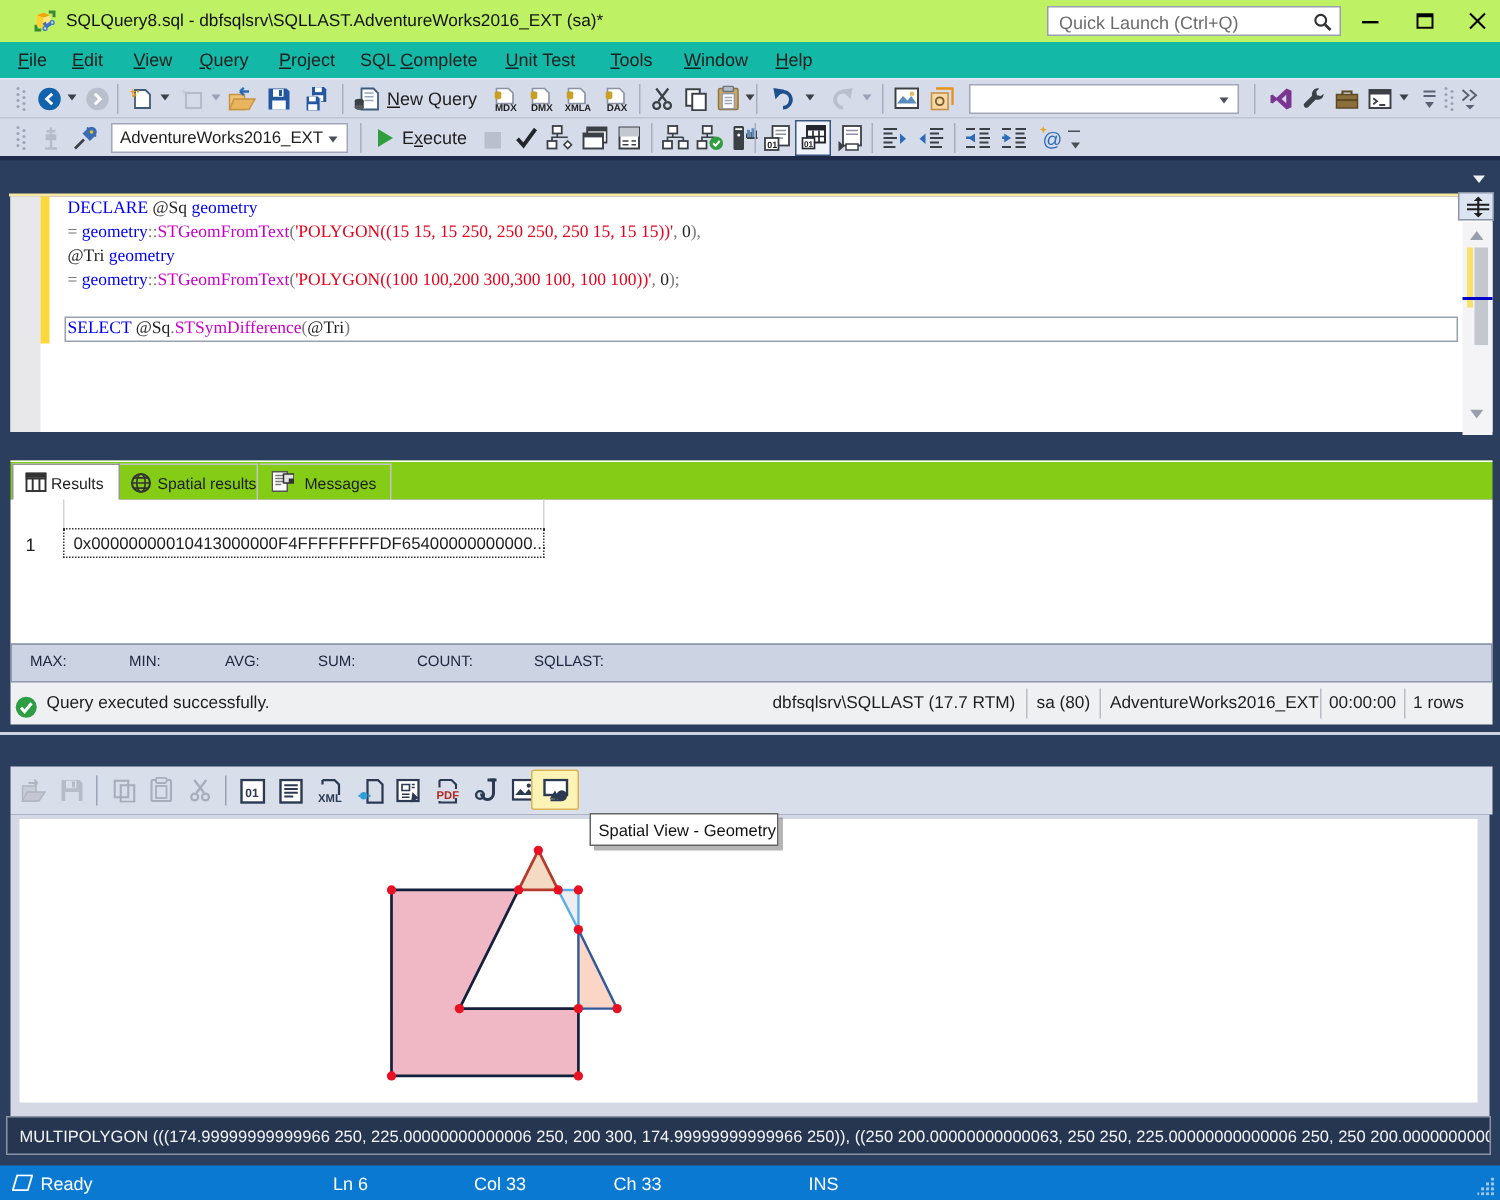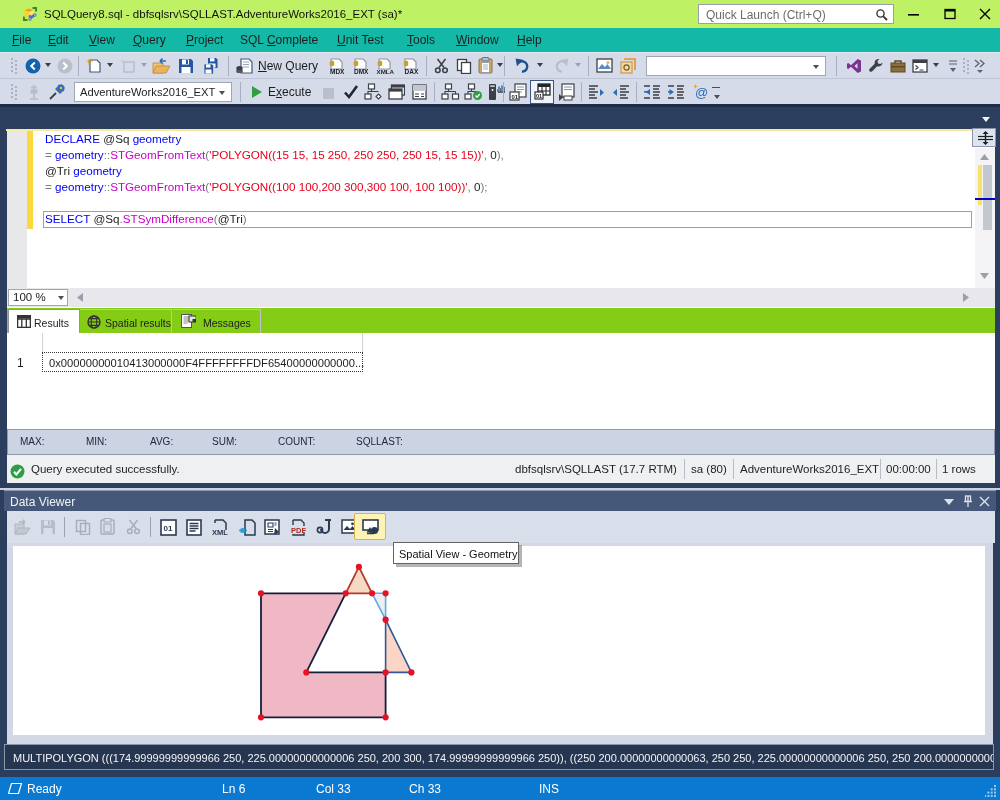--- a/index.html
+++ b/index.html
@@ -367,21 +367,21 @@
 <div class="abs" id="tabwell" style="left:0;top:107px;width:1000px;height:24px;background:#2c3e5e">
   <svg class="abs" style="left:981px;top:9px" width="10" height="8" viewBox="0 0 10 8">
         <path d="M1 1h8L5 6z" fill="#f0f2f6"></path>
       </svg>
 </div>
 <div class="abs" style="left:6px;top:129px;width:990px;height:2px;background:#f9e8a0"></div>
 
 <div class="abs" id="editor" style="left:7px;top:131px;width:988px;height:157px;background:#fff">
   <div class="abs" style="left:0;top:0;width:20px;height:157px;background:#e8e8ea"></div>
   <div class="abs" style="left:20px;top:0;width:6px;height:98px;background:#fbd93e"></div>
-  <div class="abs" id="code" style="left:38px;top:0;width:930px;font-family:Liberation Sans, sans-serif;font-size:11.67px;line-height:16px">
+  <div class="abs" id="code" style="left:38px;top:0;width:930px;font-family:Liberation Serif, serif;font-size:11.67px;line-height:16px">
 <div class="cl"><span class="kw">DECLARE</span> @Sq <span class="kw">geometry</span></div>
 <div class="cl"><span class="op">= </span><span class="kw">geometry</span><span class="op">::</span><span class="fn">STGeomFromText</span><span class="op">(</span><span class="str">'POLYGON((15 15, 15 250, 250 250, 250 15, 15 15))'</span><span class="op">,</span> 0<span class="op">),</span></div>
 <div class="cl">@Tri <span class="kw">geometry</span></div>
 <div class="cl"><span class="op">= </span><span class="kw">geometry</span><span class="op">::</span><span class="fn">STGeomFromText</span><span class="op">(</span><span class="str">'POLYGON((100 100,200 300,300 100, 100 100))'</span><span class="op">,</span> 0<span class="op">);</span></div>
 <div class="cl">&nbsp;</div>
 <div class="cl"><span class="kw">SELECT</span> @Sq<span class="op">.</span><span class="fn">STSymDifference</span><span class="op">(</span>@Tri<span class="op">)</span></div>
   </div>
   <div class="abs" style="left:36px;top:80px;width:929px;height:17px;border:1px solid #9aa0ac"></div>
 
   <div class="abs" style="left:968px;top:17px;width:20px;height:142px;background:#f4f4f6">
@@ -399,34 +399,20 @@
 
 <div class="abs" style="left:972px;top:128px;width:24px;height:19px;background:#dce4f2;border:1px solid #8d96a8">
   <svg class="abs" style="left:5px;top:2px" width="15" height="14" viewBox="0 0 15 14">
         <path d="M7.5 0l3 3h-6zM7.5 14l3-3h-6z" fill="#1e1e1e"></path>
         <line x1="7.5" y1="3" x2="7.5" y2="11" stroke="#1e1e1e" stroke-width="1.4"></line>
         <line x1="0" y1="5.5" x2="15" y2="5.5" stroke="#1e1e1e" stroke-width="1.2"></line>
         <line x1="0" y1="8.5" x2="15" y2="8.5" stroke="#1e1e1e" stroke-width="1.2"></line>
       </svg>
 </div>
 
-<div class="abs" id="zoomrow" style="left:7px;top:288px;width:988px;height:19px;background:#e7e7ec">
-  <div class="abs" style="left:1px;top:1px;width:60px;height:17px;background:#fff;border:1px solid #a5a5ad">
-    <span class="abs" style="left:4px;top:1px;font-size:11.5px">100 %</span>
-    <div class="abs" style="left:47px;top:0px;width:12px;height:15px">
-          <div class="caret" style="left:2px;top:6px;border-top-color:#4a4e57"></div>
-        </div>
-  </div>
-  <svg class="abs" style="left:70px;top:5px" width="6" height="9" viewBox="0 0 6 9">
-        <path d="M6 0v9L0 4.5z" fill="#9aa0ab"></path>
-      </svg>
-  <svg class="abs" style="left:956px;top:5px" width="6" height="9" viewBox="0 0 6 9">
-        <path d="M0 0v9l6-4.5z" fill="#9aa0ab"></path>
-      </svg>
-</div>
 
 <div class="abs" id="rtabs" style="left:7px;top:307px;width:988px;height:26px;background:#84cc16;border-top:1px solid #fff">
   <div class="abs" style="left:1px;top:1px;width:72px;height:25px;background:#fff;border:1px solid #969696;border-bottom:none">
     <svg class="abs" style="left:8px;top:5px" width="14" height="13" viewBox="0 0 14 13">
           <rect x="0.5" y="0.5" width="13" height="12" fill="#fff" stroke="#333" stroke-width="1.6"></rect>
           <path d="M0 4h14M4.8 4v9M9.3 4v9" stroke="#333" stroke-width="1.3"></path>
           <rect x="0" y="0" width="14" height="3.5" fill="#333"></rect>
         </svg>
     <span class="abs" style="left:25px;top:7px;font-size:10.5px">Results</span>
   </div>
@@ -481,34 +467,20 @@
   <span class="abs" style="left:684px;top:8px;font-size:11.5px">sa (80)</span>
   <div class="abs" style="left:726px;top:4px;width:1px;height:20px;background:#b8bcc6"></div>
   <span class="abs" style="left:733px;top:8px;font-size:11.5px">AdventureWorks2016_EXT</span>
   <div class="abs" style="left:873px;top:4px;width:1px;height:20px;background:#b8bcc6"></div>
   <span class="abs" style="left:879px;top:8px;font-size:11.5px">00:00:00</span>
   <div class="abs" style="left:929px;top:4px;width:1px;height:20px;background:#b8bcc6"></div>
   <span class="abs" style="left:935px;top:8px;font-size:11.5px">1 rows</span>
 </div>
 
 <div class="abs" style="left:0px;top:488px;width:1000px;height:2px;background:#ccd2e2"></div>
-<div class="abs" id="dvtitle" style="left:4px;top:490px;width:992px;height:21px;background:#46587a;border-top:1px solid #8b97ad;color:#f0f2f6">
-  <span class="abs" style="left:6px;top:4px">Data Viewer</span>
-  <svg class="abs" style="left:940px;top:8px" width="10" height="6" viewBox="0 0 10 6">
-        <path d="M0 0h10L5 6z" fill="#dde2ea"></path>
-      </svg>
-  <svg class="abs" style="left:958px;top:4px" width="12" height="13" viewBox="0 0 12 13">
-        <path d="M6 1v5M6 6v6" stroke="#dde2ea" stroke-width="1.3"></path>
-        <rect x="3.5" y="1" width="5" height="5.5" fill="none" stroke="#dde2ea" stroke-width="1.3"></rect>
-        <path d="M2 6.5h8" stroke="#dde2ea" stroke-width="1.3"></path>
-      </svg>
-  <svg class="abs" style="left:975px;top:5px" width="11" height="11" viewBox="0 0 11 11">
-        <path d="M1 1l9 9M10 1l-9 9" stroke="#dde2ea" stroke-width="1.4"></path>
-      </svg>
-</div>
 <div class="abs" id="dvtoolbar" style="left:7px;top:511px;width:988px;height:32px;background:#d9deeb">
   <svg class="abs" style="left:7px;top:8px" width="17" height="16" viewBox="0 0 17 16">
         <path d="M1 5h9v10H1z" fill="#c9cdd6" stroke="#b0b5c0" stroke-width="1"></path>
         <path d="M1 15l3-6h12l-4 6z" fill="#c3c7d2" stroke="#b0b5c0" stroke-width="1"></path>
         <path d="M5 3h6M11 3L8.8 0.8M11 3L8.8 5.2" stroke="#b0b5c0" stroke-width="1.4" fill="none"></path>
       </svg>
   <svg class="abs" style="left:33px;top:8px" width="16" height="16" viewBox="0 0 16 16">
         <path d="M1 1h12l2 2v12H1z" fill="#b6bcc8"></path>
         <rect x="4" y="1.5" width="7" height="5" fill="#d9deeb"></rect>
         <rect x="8" y="2" width="2" height="4" fill="#b6bcc8"></rect>

